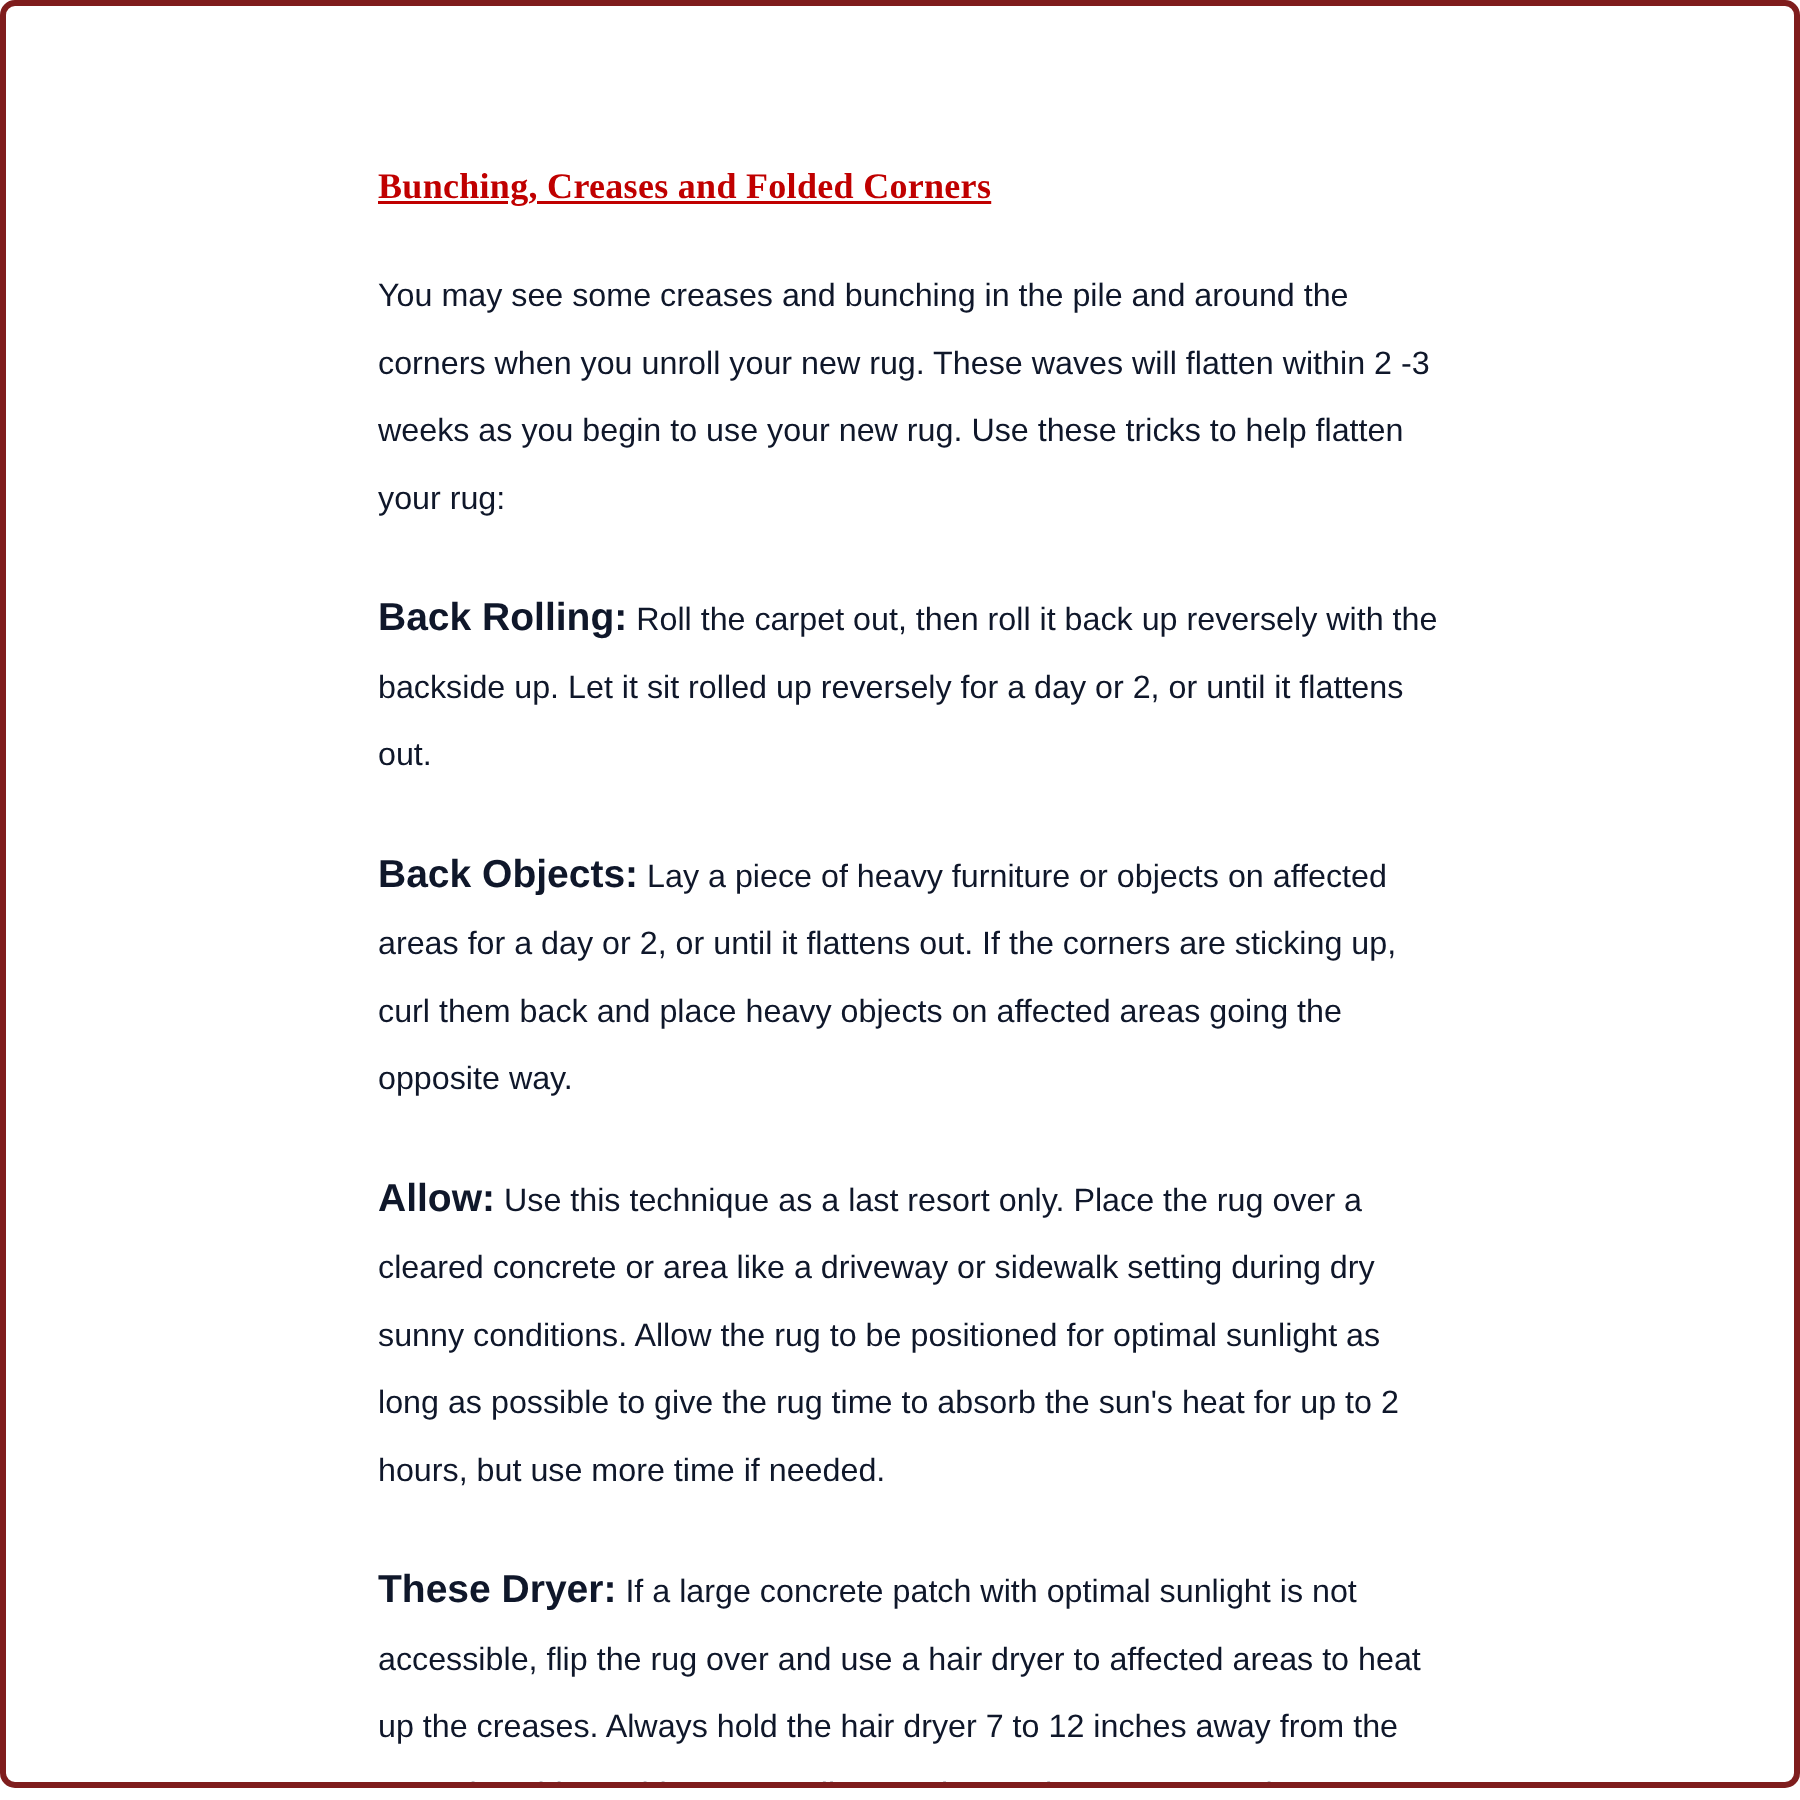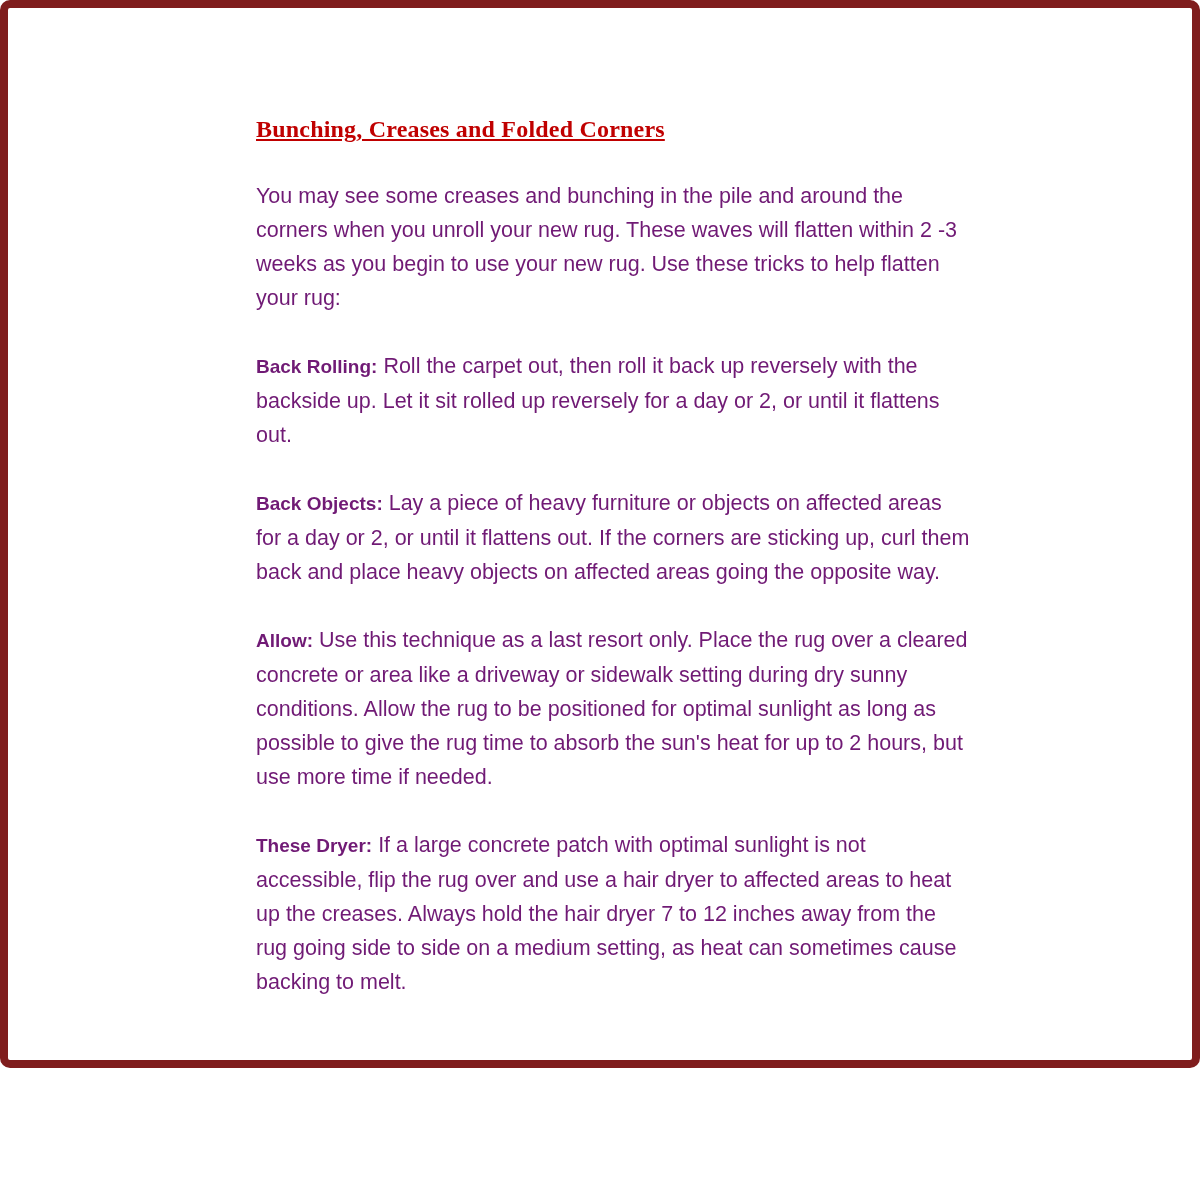--- a/index.html
+++ b/index.html
@@ -7,23 +7,23 @@
   html, body {
     width: 1200px;
     height: 1200px;
     background: #ffffff;
     font-family: "Liberation Sans", sans-serif;
   }
 
   .page-frame {
     position: relative;
     width: 1200px;
-    height: 1068px;
+    height: 1192px;
     background: #ffffff;
-    border: 8px solid #7f1d1d;
+    border: 4px solid #7f1d1d;
     border-radius: 10px;
     overflow: hidden;
   }
 
   .doc-content {
     position: absolute;
     left: 248px;
     top: 108px;
     width: 714px;
     color: #1b1b1b;
@@ -34,28 +34,28 @@
     font-weight: bold;
     font-size: 24px;
     color: #c00000;
     text-decoration: underline;
     margin-bottom: 36px;
     letter-spacing: 0.2px;
   }
 
   .doc-paragraph {
     font-size: 21.5px;
-    line-height: 34px;
+    line-height: 45px;
     margin-bottom: 34px;
-    color: #701a75;
+    color: #0f172a;
   }
 
   .doc-paragraph .lead-in {
     font-weight: bold;
-    font-size: 19px;
+    font-size: 26px;
   }
 </style>
 </head>
 <body>
 
 <div class="page-frame">
   <div class="doc-content">
 
     <h1 class="doc-title">Bunching, Creases and Folded Corners</h1>
 

